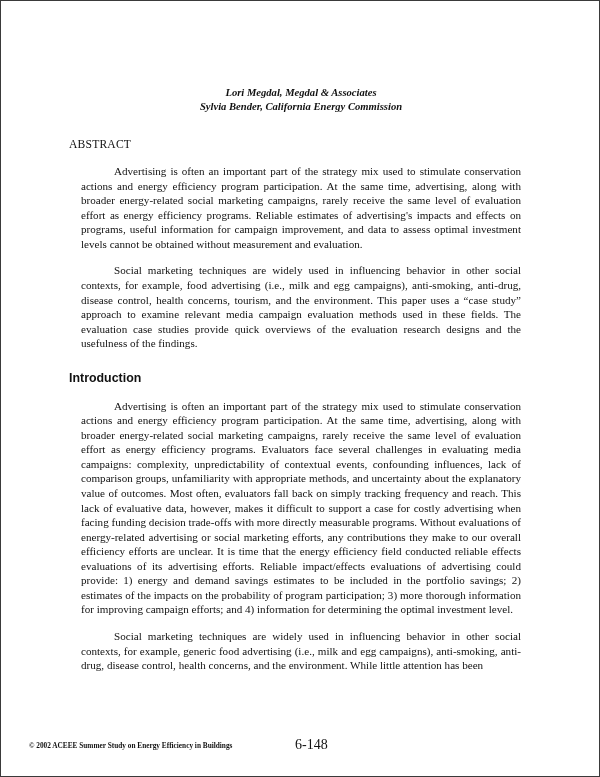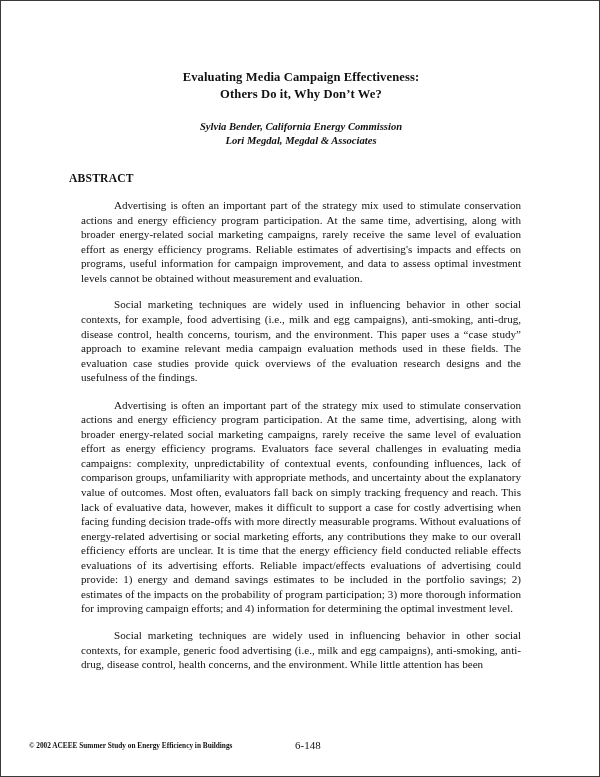--- a/index.html
+++ b/index.html
@@ -43,21 +43,21 @@
     font-style: italic;
     font-size: 10.6px;
     line-height: 13.6px;
     margin: 17px 0 0 0;
   }
   .authors .author-line {
     display: block;
   }
 
   .section-heading-serif {
-    font-weight: bold;
+    font-weight: normal;
     font-size: 11.6px;
     line-height: 14px;
     margin: 25px 0 0 0;
     letter-spacing: 0.2px;
   }
 
   .section-heading-sans {
     font-family: "Liberation Sans", "DejaVu Sans", sans-serif;
     font-weight: bold;
     font-size: 12.4px;
@@ -94,49 +94,46 @@
     top: 0;
     font-weight: bold;
     font-size: 7.3px;
     line-height: 10px;
     white-space: nowrap;
   }
   .footer-page {
     position: absolute;
     left: 294px;
     top: -2px;
-    font-size: 11px;
+    font-size: 14px;
     line-height: 12px;
     white-space: nowrap;
   }
 </style>
 </head>
 <body>
 
 <div class="page">
 
   <div class="content">
 
-    <h1 class="doc-title">
-      <span class="line1">Evaluating Media Campaign Effectiveness:</span>
-      <span class="line2">Others Do it, Why Don’t We?</span>
-    </h1>
 
     <div class="authors">
+      <span class="author-line">Lori Megdal, Megdal &amp; Associates</span>
       <span class="author-line">Sylvia Bender, California Energy Commission</span>
-      <span class="author-line">Lori Megdal, Megdal &amp; Associates</span>
     </div>
 
     <h2 class="section-heading-serif">ABSTRACT</h2>
 
     <div class="abstract-block">
       <p class="body-par">Advertising is often an important part of the strategy mix used to stimulate conservation actions and energy efficiency program participation. At the same time, advertising, along with broader energy-related social marketing campaigns, rarely receive the same level of evaluation effort as energy efficiency programs. Reliable estimates of advertising's impacts and effects on programs, useful information for campaign improvement, and data to assess optimal investment levels cannot be obtained without measurement and evaluation.</p>
       <p class="body-par">Social marketing techniques are widely used in influencing behavior in other social contexts, for example, food advertising (i.e., milk and egg campaigns), anti-smoking, anti-drug, disease control, health concerns, tourism, and the environment. This paper uses a “case study” approach to examine relevant media campaign evaluation methods used in these fields. The evaluation case studies provide quick overviews of the evaluation research designs and the usefulness of the findings.</p>
     </div>
 
+    <h2 class="section-heading-sans">Introduction</h2>
 
     <div class="intro-block">
       <p class="body-par">Advertising is often an important part of the strategy mix used to stimulate conservation actions and energy efficiency program participation. At the same time, advertising, along with broader energy-related social marketing campaigns, rarely receive the same level of evaluation effort as energy efficiency programs. Evaluators face several challenges in evaluating media campaigns: complexity, unpredictability of contextual events, confounding influences, lack of comparison groups, unfamiliarity with appropriate methods, and uncertainty about the explanatory value of outcomes. Most often, evaluators fall back on simply tracking frequency and reach. This lack of evaluative data, however, makes it difficult to support a case for costly advertising when facing funding decision trade-offs with more directly measurable programs. Without evaluations of energy-related advertising or social marketing efforts, any contributions they make to our overall efficiency efforts are unclear. It is time that the energy efficiency field conducted reliable effects evaluations of its advertising efforts. Reliable impact/effects evaluations of advertising could provide: 1) energy and demand savings estimates to be included in the portfolio savings; 2) estimates of the impacts on the probability of program participation; 3) more thorough information for improving campaign efforts; and 4) information for determining the optimal investment level.</p>
       <p class="body-par">Social marketing techniques are widely used in influencing behavior in other social contexts, for example, generic food advertising (i.e., milk and egg campaigns), anti-smoking, anti-drug, disease control, health concerns, and the environment. While little attention has been</p>
     </div>
 
   </div>
 
   <div class="footer">
     <span class="footer-text">© 2002 ACEEE Summer Study on Energy Efficiency in Buildings</span>

